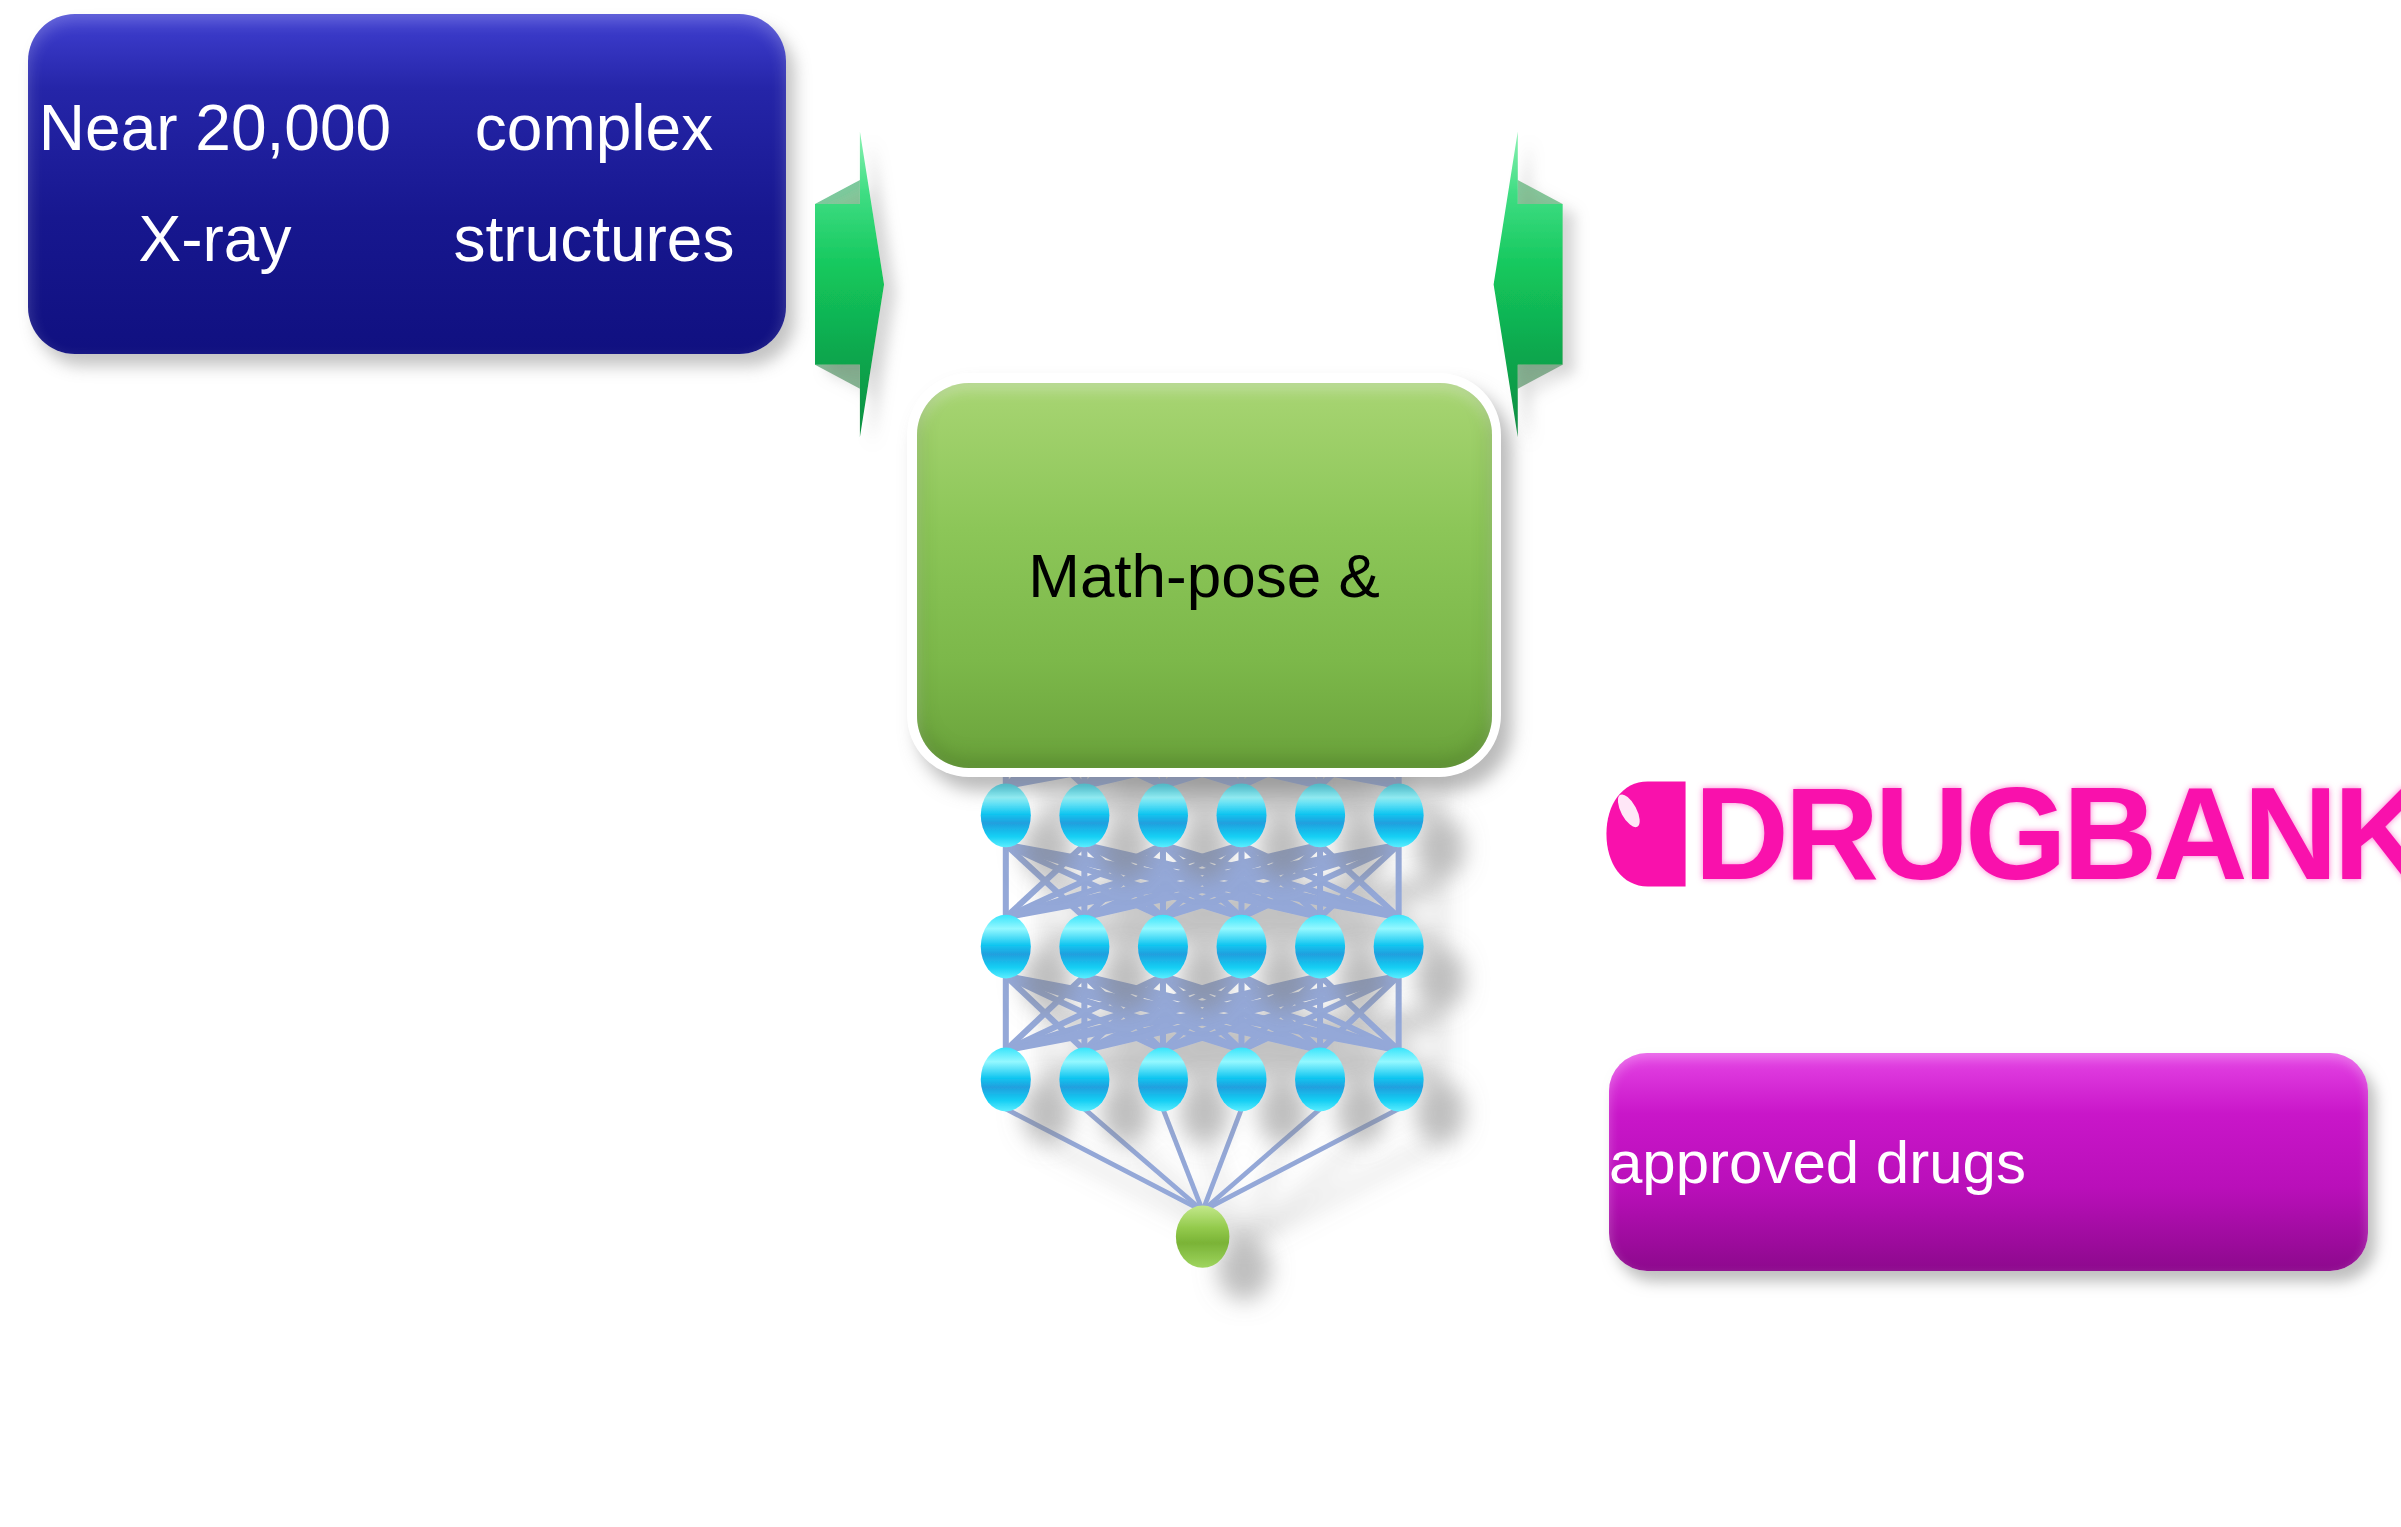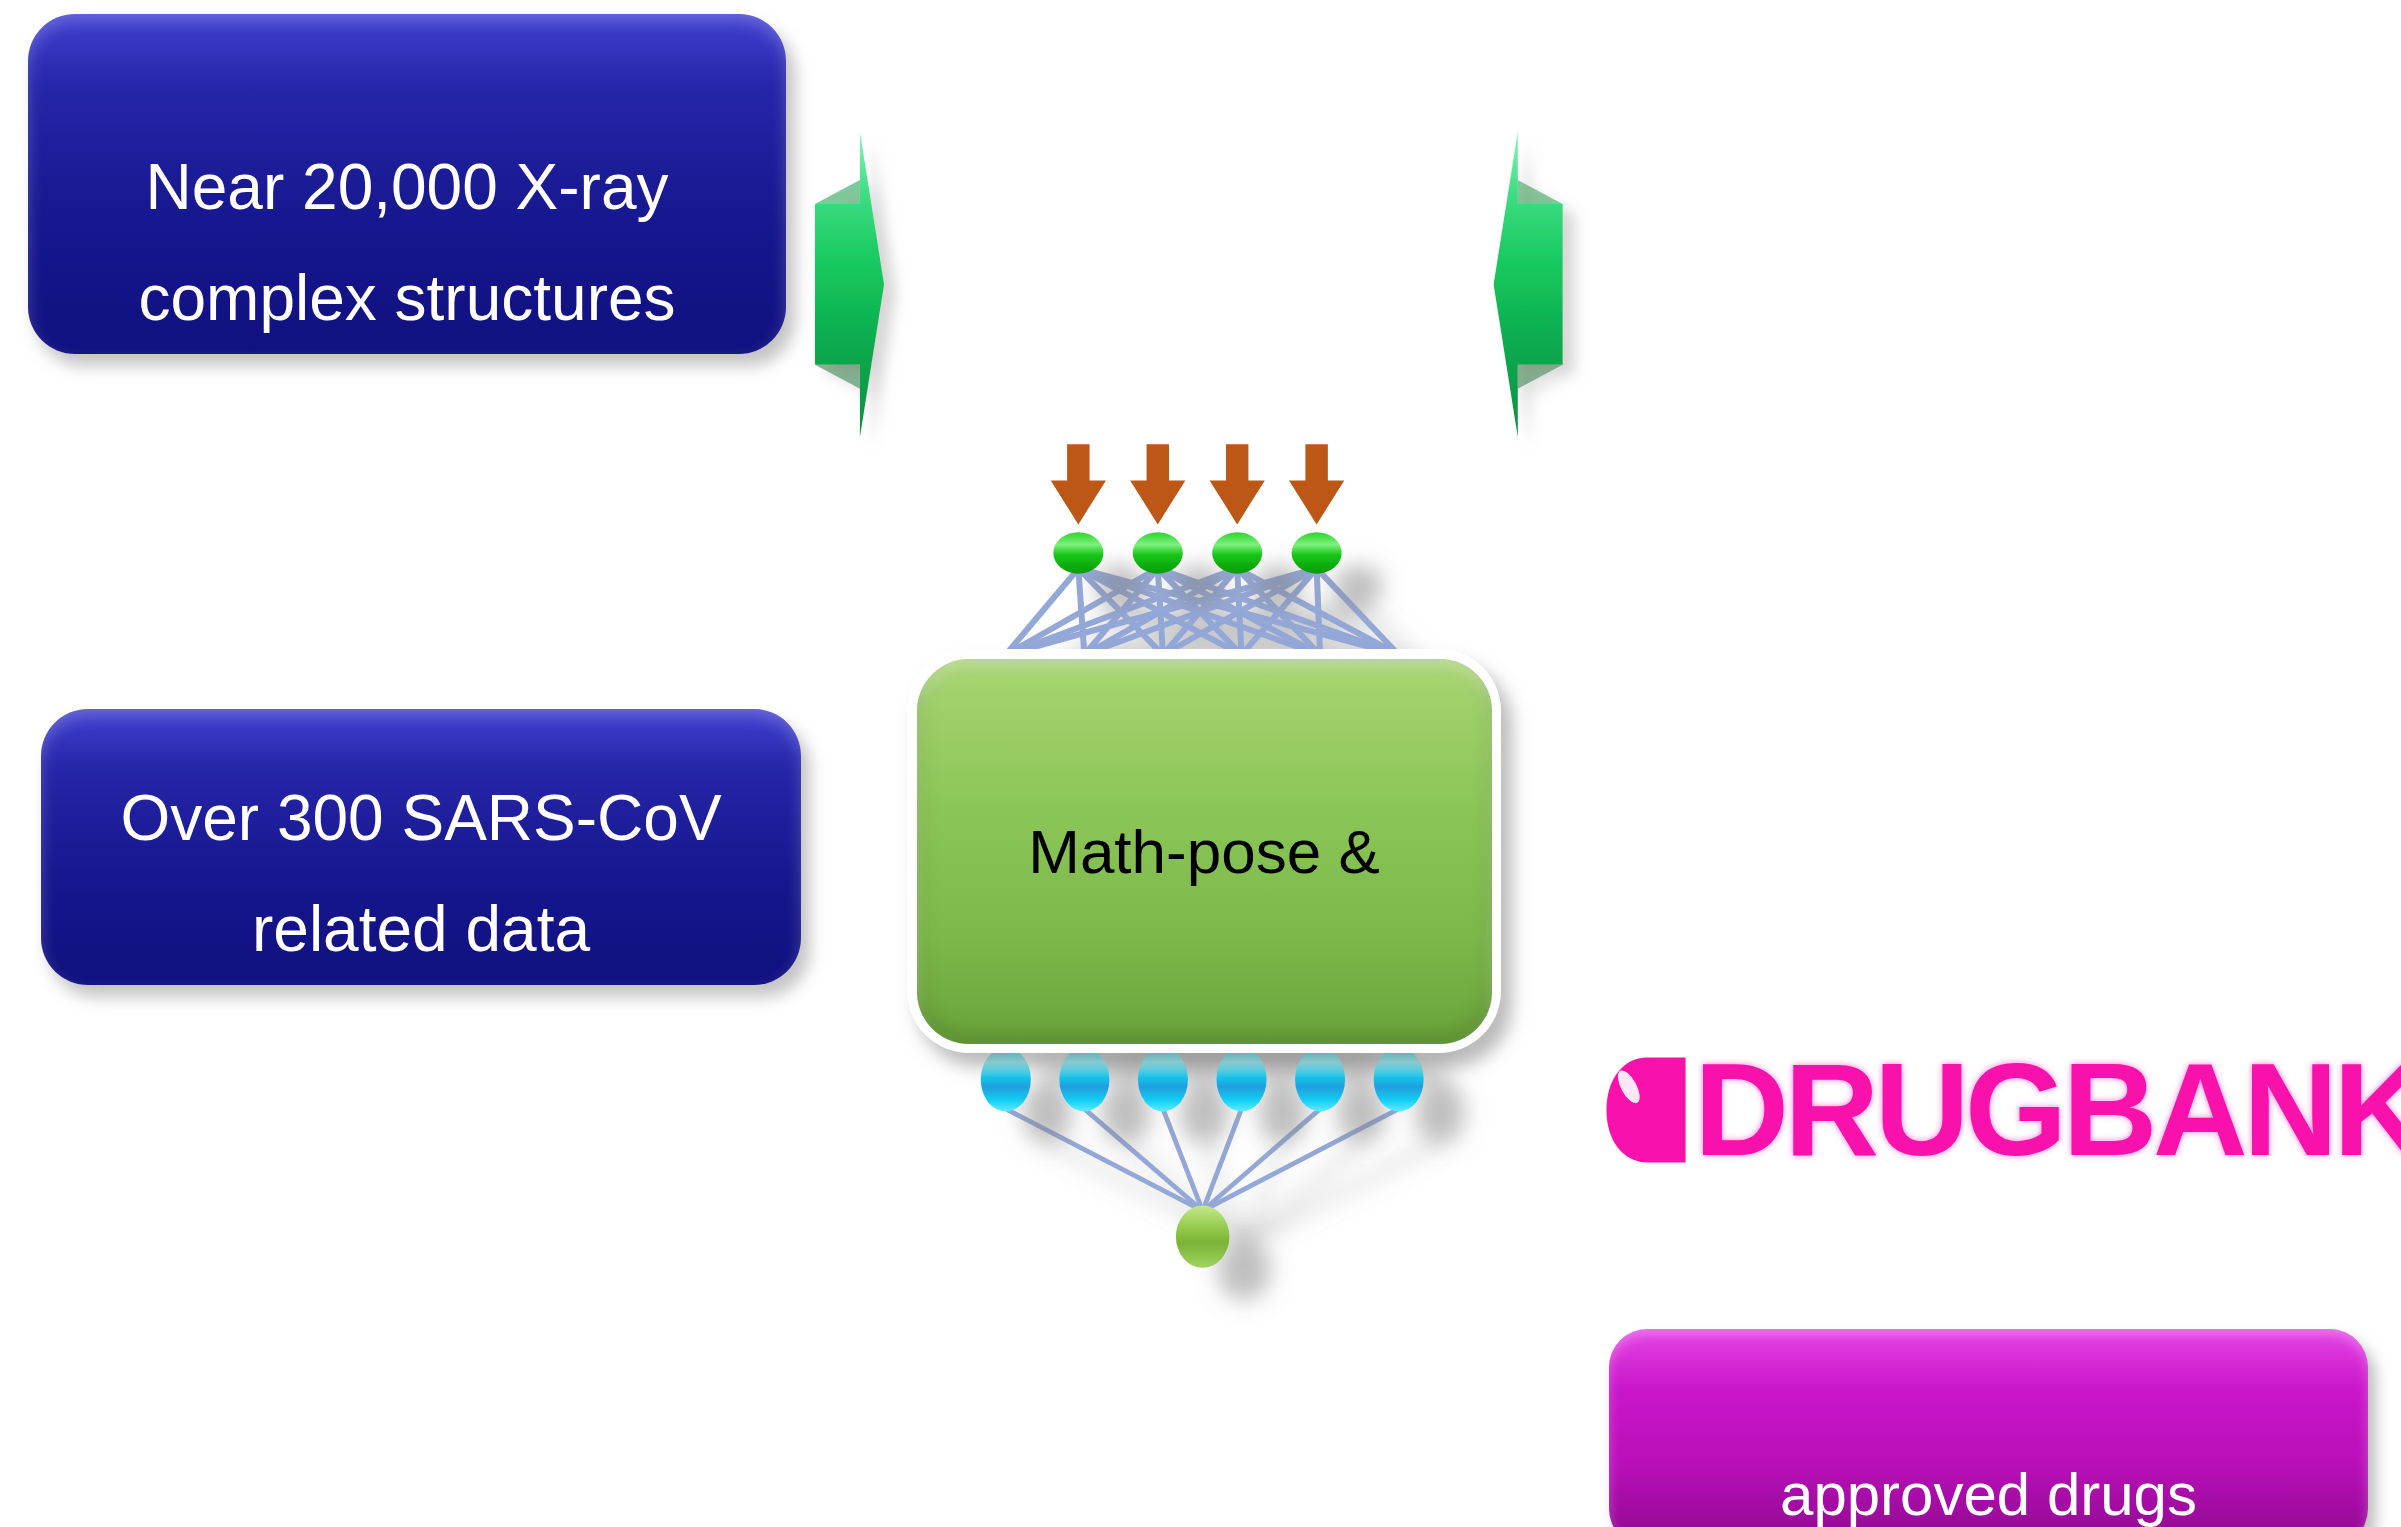--- a/index.html
+++ b/index.html
@@ -3,21 +3,21 @@
 <meta charset="utf-8">
 <style>
   html,body{margin:0;padding:0;background:#ffffff;}
   .canvas{
     position:relative;width:2401px;height:1528px;background:#ffffff;
     font-family:"Liberation Sans","DejaVu Sans",sans-serif;overflow:hidden;
   }
   .canvas *{box-sizing:border-box;}
   
   .roundbox{
-    position:absolute;display:flex;flex-direction:column;justify-content:flex-end;
+    position:absolute;display:flex;flex-direction:row;justify-content:space-between;
     align-items:center;text-align:center;color:#fff;
   }
   .bluebox{
     border-radius:47px;
     background:linear-gradient(180deg,#4040d2 0%,#2525a8 22%,#17178f 60%,#101080 100%);
     box-shadow:8.6px 12px 15.5px rgba(125,125,125,.45), inset 0 7px 15.5px rgba(255,255,255,.22);
     font-size:64px;line-height:111px;
   }
   .magbox{
     border-radius:38px;
@@ -279,24 +279,20 @@
         <ellipse cx="1529" cy="1250" rx="29" ry="37" fill="url(#gradCyan)"></ellipse>
         <ellipse cx="1620" cy="1250" rx="29" ry="37" fill="url(#gradCyan)"></ellipse>
         <ellipse cx="1393" cy="1432" rx="31" ry="36" fill="url(#gradOutGreen)"></ellipse>
       </g>
   </svg>
 
   <div class="roundbox bluebox layer2" style="left:28px;top:14px;width:758px;height:340px;">
     <div>Near 20,000 X-ray</div>
     <div>complex structures</div>
   </div>
-  <div class="roundbox bluebox layer2" style="left:41px;top:369px;width:760px;height:276px;">
-    <div>Over 300 SARS-CoV</div>
-    <div>related data</div>
-  </div>
 
   <div class="greenbox-outer layer2">
     <div class="greenbox-inner">
       <div>Math-pose &amp;</div>
     </div>
   </div>
 
   <div class="dblogo layer2">
     <svg width="86" height="116" viewBox="0 0 100 134">
       <path d="M96,6 L96,128 L52,128 C22,128 4,101 4,67 C4,33 22,6 52,6 Z" fill="#f911ac"></path>

